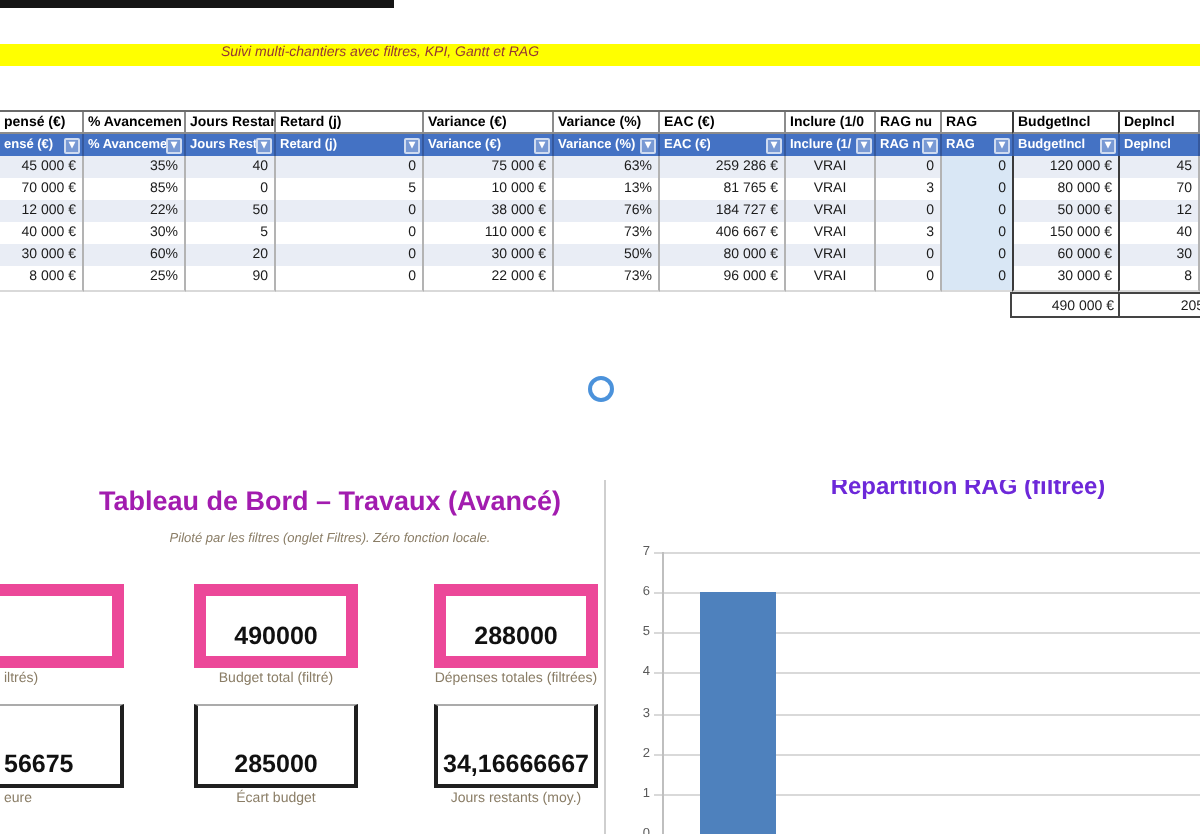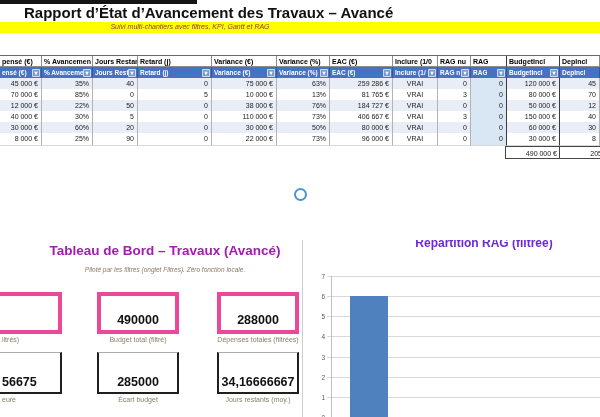--- a/index.html
+++ b/index.html
@@ -42,21 +42,21 @@
     border-radius:50%;background:#fff;}
 
   
   .dash-title{position:absolute;left:0;top:243px;width:330px;text-align:center;
     font-size:13.5px;font-weight:bold;color:#a21caf;white-space:nowrap;}
   .dash-subtitle{position:absolute;left:0;top:266px;width:330px;text-align:center;
     font-size:6.5px;font-style:italic;color:#8A7D66;white-space:nowrap;}
 
   .kpi-box{position:absolute;height:42px;background:#fff;display:flex;align-items:flex-end;
     justify-content:center;box-sizing:border-box;}
-  .kpi-box.r1{border:4px solid #ec4899;}
+  .kpi-box.r1{border:6px solid #ec4899;}
   .kpi-box.r2{border:2px solid #1f1f1f;border-top:1px solid #ababab;}
   .pos0{left:-60px;top:292px;width:122px;}
   .pos1{left:97px;top:292px;width:82px;}
   .pos2{left:217px;top:292px;width:82px;}
   .pos3{left:-60px;top:352px;width:122px;}
   .pos4{left:97px;top:352px;width:82px;}
   .pos5{left:217px;top:352px;width:82px;}
   .kpi-value{font-size:12.5px;font-weight:bold;color:#111;padding-bottom:3px;white-space:nowrap;}
   .pos3 .kpi-value{position:absolute;left:60px;bottom:0;}
   .kpi-label{position:absolute;font-size:7px;color:#8A7D66;white-space:nowrap;}
@@ -77,21 +77,20 @@
   .ytick{position:absolute;width:20px;text-align:right;font-size:6.5px;color:#595959;
     transform:translateY(-50%);left:2px;}
   .bar{position:absolute;background:#4E81BD;}
 </style>
 </head>
 <body>
 
 <div id="screen">
 
   <div class="top-strip"></div>
-  <div class="report-title">Rapport d’État d’Avancement des Travaux – Avancé</div>
   <div class="yellow-band">
     <div class="report-subtitle">Suivi multi-chantiers avec filtres, KPI, Gantt et RAG</div>
   </div>
 
   <div id="tbl" style="grid-template-columns: 42px 51px 45px 74px 65px 53px 63px 45px 33px 36px 53px 40px; grid-auto-rows: 11px 11px;">
       <div class="h1cell al-l">pensé (€)</div>
       <div class="h1cell al-l">% Avancemen</div>
       <div class="h1cell al-l">Jours Restant</div>
       <div class="h1cell al-l">Retard (j)</div>
       <div class="h1cell al-l">Variance (€)</div>

